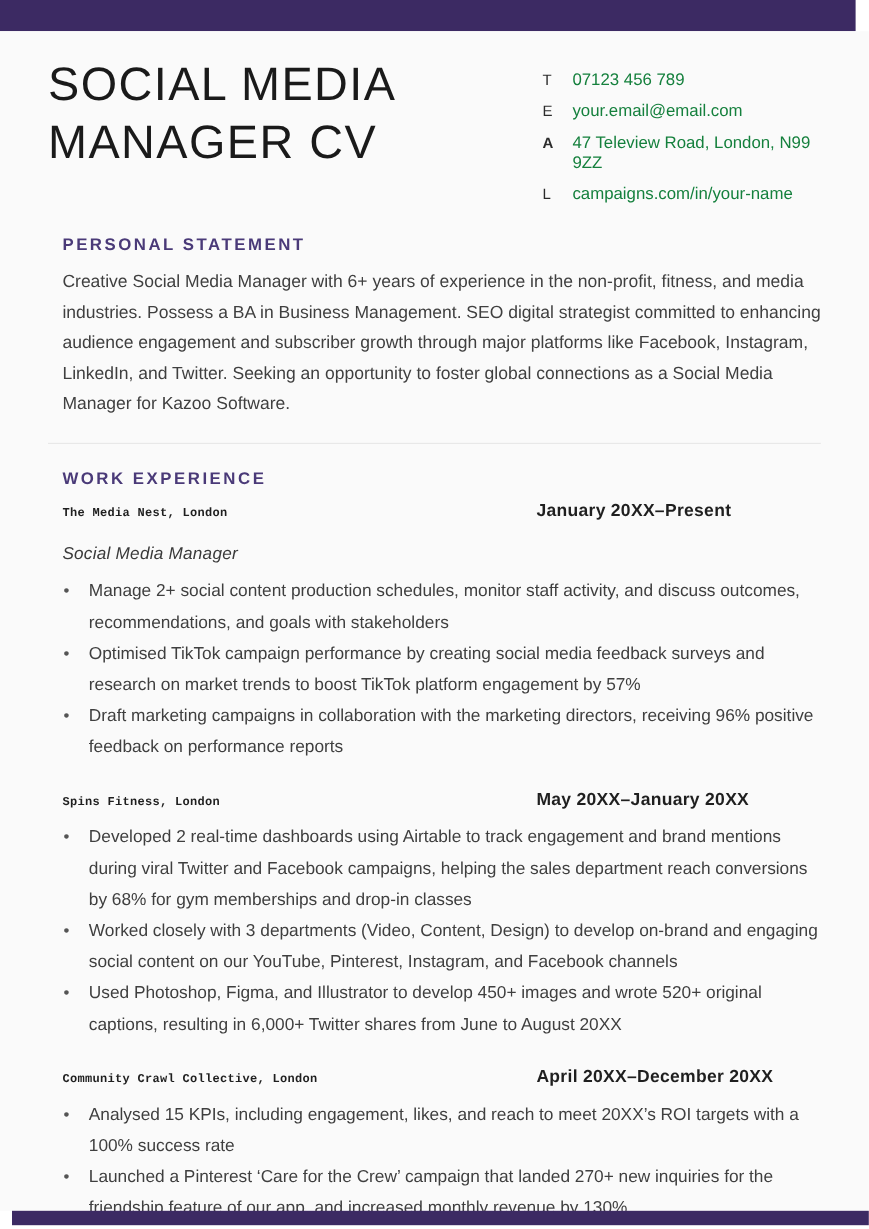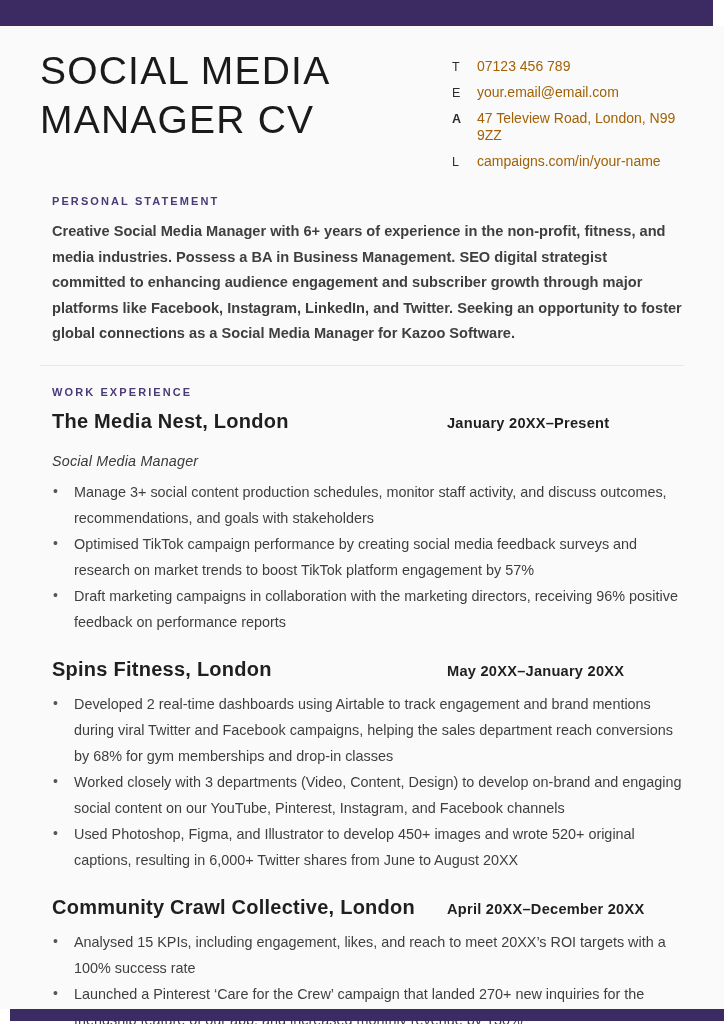--- a/index.html
+++ b/index.html
@@ -90,45 +90,44 @@
     flex: 0 0 25px;
     font-size: 12.5px;
     color: #2b2b2b;
     font-weight: 400;
   }
   .contact-key.bold {
     font-weight: 700;
   }
   .contact-val {
     font-size: 14px;
-    color: #a16207;
+    color: #15803d;
     line-height: 17px;
   }
 
   
   .section-title {
     color: #4a3a78;
-    font-size: 11px;
+    font-size: 14px;
     font-weight: 700;
     letter-spacing: 2.1px;
     margin: 0 0 12px 12px;
   }
   .divider {
     height: 1px;
     background: #e8e8e8;
     margin: 0;
     width: 100%;
   }
   .statement {
     margin: 0 0 0 12px;
     font-size: 14.6px;
     line-height: 25.5px;
     color: #3f3f3f;
     max-width: 650px;
-    font-weight: bold;
   }
   .section-personal {
     padding-top: 16px;
     padding-bottom: 18px;
   }
   .section-work {
     padding-top: 20px;
   }
 
   
@@ -136,24 +135,25 @@
     margin-bottom: 6px;
   }
   .job-head {
     display: flex;
     flex-direction: row;
     align-items: baseline;
     margin-left: 12px;
   }
   .job-org {
     flex: 0 0 395px;
-    font-size: 20px;
+    font-size: 10px;
     font-weight: 700;
     color: #1f1f1f;
     letter-spacing: 0.25px;
+    font-family: Liberation Mono, monospace;
   }
   .job-dates {
     font-size: 14.6px;
     font-weight: 700;
     color: #1f1f1f;
     letter-spacing: 0.25px;
     text-align: center;
   }
   .job-role {
     margin-left: 12px;
@@ -236,21 +236,21 @@
       <div class="section-work">
         <div class="section-title">WORK EXPERIENCE</div>
 
         <div class="job">
           <div class="job-head">
             <span class="job-org">The Media Nest, London</span>
             <span class="job-dates">January 20XX–Present</span>
           </div>
           <div class="job-role">Social Media Manager</div>
           <ul class="bullets">
-            <li>Manage 3+ social content production schedules, monitor staff activity, and discuss outcomes, recommendations, and goals with stakeholders</li>
+            <li>Manage 2+ social content production schedules, monitor staff activity, and discuss outcomes, recommendations, and goals with stakeholders</li>
             <li>Optimised TikTok campaign performance by creating social media feedback surveys and research on market trends to boost TikTok platform engagement by 57%</li>
             <li>Draft marketing campaigns in collaboration with the marketing directors, receiving 96% positive feedback on performance reports</li>
           </ul>
         </div>
 
         <div class="job-spacer"></div>
 
         <div class="job">
           <div class="job-head">
             <span class="job-org">Spins Fitness, London</span>

